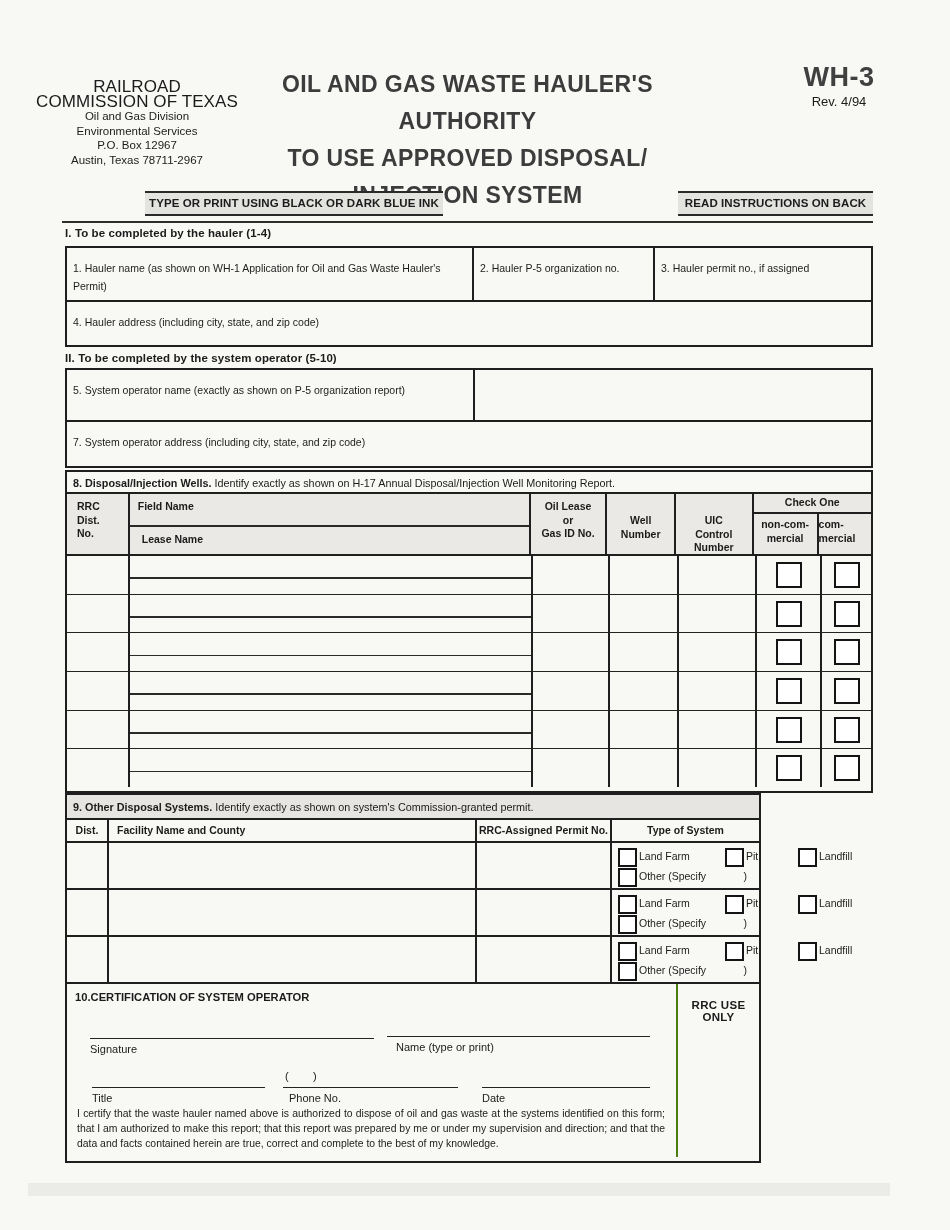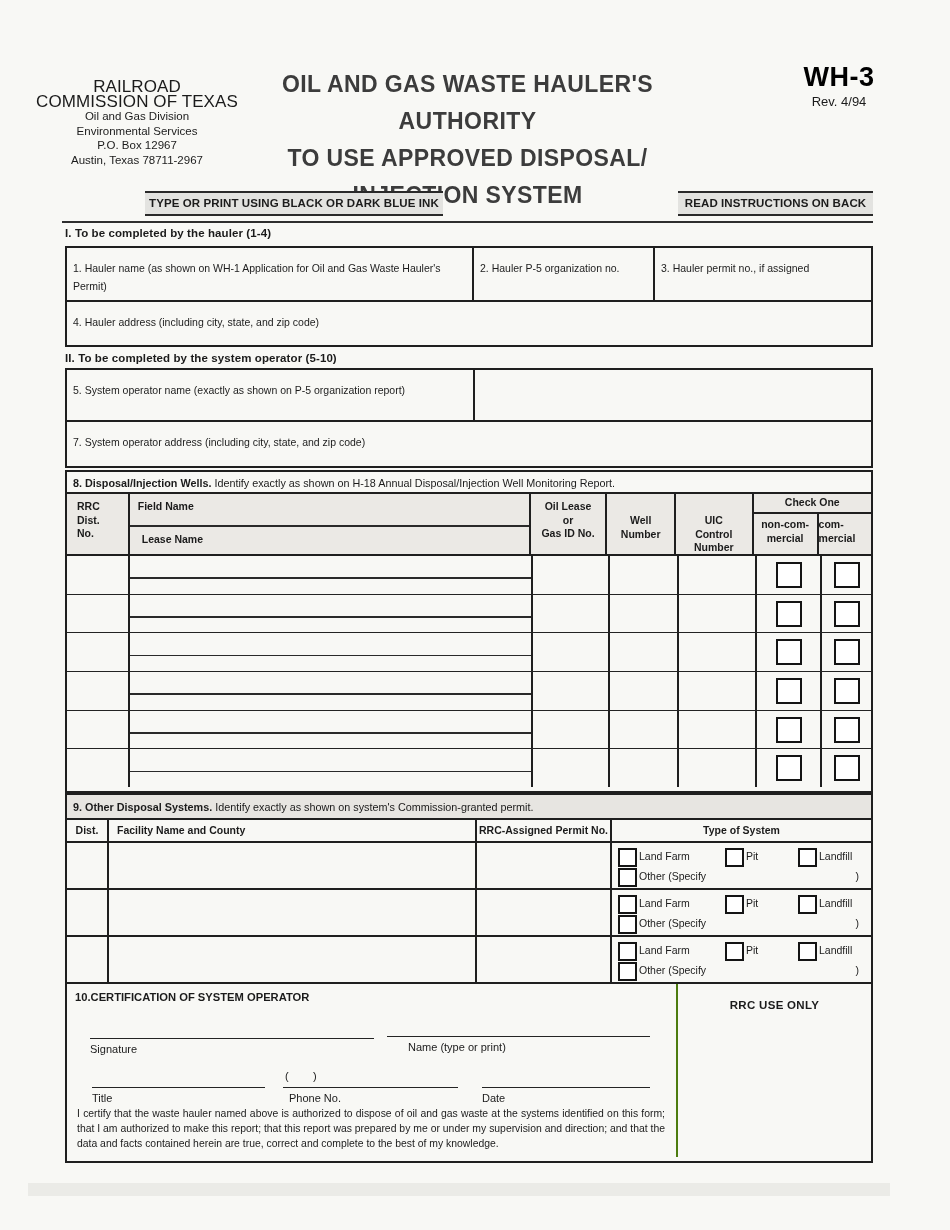--- a/index.html
+++ b/index.html
@@ -13,21 +13,21 @@
   .bold{font-weight:bold}
   .lbl{font-size:10.5px;line-height:13px;color:#1c1c1c}
   .ctr{text-align:center}
 
   
   .agency{left:36px;top:80px;width:202px;text-align:center;font-size:11.5px;line-height:14.5px}
   .agency .a1{font-weight:normal;font-size:17px;letter-spacing:.1px}
   .bigtitle{left:235px;top:66px;width:465px;text-align:center;color:#3c3c3c}
   .bigtitle div{font-weight:bold;font-size:23px;letter-spacing:.4px;line-height:37px}
   .wh3{left:778px;top:62px;width:122px;text-align:center}
-  .wh3 .n{font-weight:bold;font-size:27px;color:#000000;letter-spacing:.5px}
+  .wh3 .n{font-weight:bold;font-size:27px;color:#404040;letter-spacing:.5px}
   .wh3 .r{font-size:13px;margin-top:1px}
 
   
   .banner{height:21px;background:#e3e3e0;border-top:2.5px solid #2a2a2a;border-bottom:2.5px solid #2a2a2a;
           text-align:center;font-weight:bold;font-size:11.5px;line-height:21px;letter-spacing:.1px}
   .bnl{left:145px;top:191px;width:298px}
   .bnr{left:678px;top:191px;width:195px}
 
   .topline{left:62px;top:221px;width:811px;height:2px;background:#2e2e2e}
   .sechead{font-weight:bold;font-size:11.5px;letter-spacing:.1px}
@@ -57,21 +57,21 @@
   .cbcell{display:flex;align-items:center;justify-content:center}
   .cb{width:22px;height:22px;border:2.5px solid #141414;background:#fff}
 
   .co{width:118px;display:flex;flex-direction:column}
   .co-top{height:18px;border-bottom:2px solid #1f1f1f;text-align:center;font-weight:bold;font-size:10.5px;line-height:16px}
   .co-bot{flex:1;display:flex}
   .co-l{width:65px;border-right:2px solid #1f1f1f;text-align:center;padding-top:4px;box-sizing:border-box}
   .co-r{flex:1;text-align:left;padding-top:4px}
 
   
-  .t9{left:65px;top:793px;width:808px;height:370px}
+  .t9{left:65px;top:793px;width:696px;height:370px}
   .stripe9{height:25px;line-height:25px;background:#e7e5e1;padding-left:6px;font-size:10.8px}
   .t9head{height:23px;display:flex}
   .t9head .hcell{font-weight:bold;font-size:10.5px;line-height:21px}
   .c9a{width:42px}.c9b{width:368px}.c9c{width:135px}
   .t9row{height:45px;display:flex;border-bottom:2px solid #1f1f1f}
   .typecell{flex:1;position:relative}
   .cbs{width:15px;height:15px;border:2px solid #141414;position:absolute;background:#fff}
   .optlbl{position:absolute;font-size:10.5px}
 
   .certwrap{height:173px;display:flex}
@@ -139,21 +139,21 @@
       <span class="lbl">5. System operator name (exactly as shown on P-5 organization report)</span>
     </div>
   </div>
   <div class="cell" style="height:44px">
     <span class="lbl">7. System operator address (including city, state, and zip code)</span>
   </div>
 </div>
 
 <div class="abs box t8">
   <div class="t8strip brb">
-    <span class="bold">8. Disposal/Injection Wells.</span><span> Identify exactly as shown on H-18 Annual Disposal/Injection Well Monitoring Report.</span>
+    <span class="bold">8. Disposal/Injection Wells.</span><span> Identify exactly as shown on H-17 Annual Disposal/Injection Well Monitoring Report.</span>
   </div>
 
   <div class="t8head brb">
     <div class="w1 brr" style="padding:6px 0 0 10px">
       <div class="hl">RRC</div>
       <div class="hl">Dist.</div>
       <div class="hl">No.</div>
     </div>
     <div class="w2 brr" style="position:relative">
       <div class="hl" style="padding:6px 8px">Field Name</div>
@@ -346,21 +346,21 @@
   </div>
 
   <div class="certwrap">
     <div class="certleft">
       <div class="slbl bold" style="left:8px;top:7px;font-size:11.2px">10.CERTIFICATION OF SYSTEM OPERATOR</div>
 
       <div class="fill-line" style="left:23px;top:54px;width:284px"></div>
       <div class="slbl" style="left:23px;top:59px">Signature</div>
 
       <div class="fill-line" style="left:320px;top:52px;width:263px"></div>
-      <div class="slbl" style="left:341px;top:57px">Name (type or print)</div>
+      <div class="slbl" style="left:329px;top:57px">Name (type or print)</div>
 
       <div class="fill-line" style="left:25px;top:103px;width:173px"></div>
       <div class="slbl" style="left:25px;top:108px">Title</div>
 
       <div class="slbl paren" style="left:218px;top:86px">(        )</div>
       <div class="fill-line" style="left:216px;top:103px;width:175px"></div>
       <div class="slbl" style="left:222px;top:108px">Phone No.</div>
 
       <div class="fill-line" style="left:415px;top:103px;width:168px"></div>
       <div class="slbl" style="left:415px;top:108px">Date</div>

